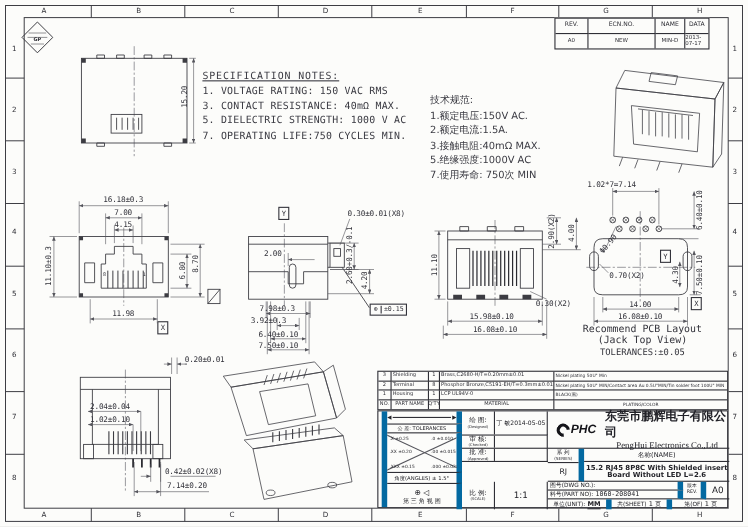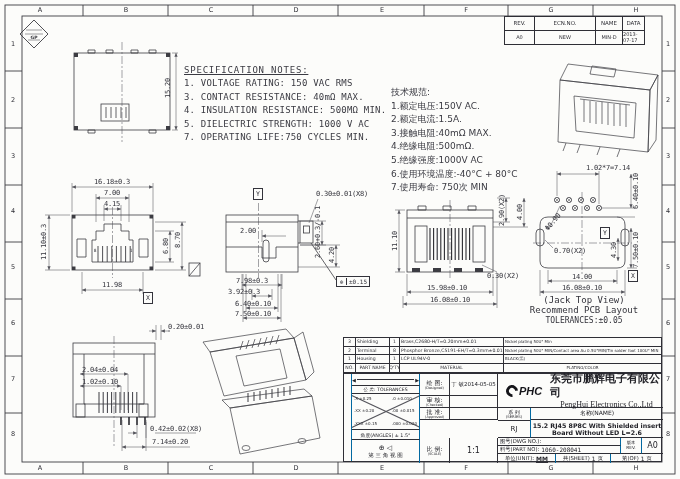--- a/index.html
+++ b/index.html
@@ -44,21 +44,21 @@
       font:4.6px "DejaVu Sans",sans-serif;background:#fcfcfa;}
   .mt>div{display:flex;align-items:center;border-right:1px solid #2f2f36;border-bottom:1px solid #2f2f36;
           padding:0 1px;white-space:nowrap;overflow:hidden;}
   .mt>div:nth-child(5n){border-right:none;font-size:4px;}
   .mt>div:nth-child(n+16){border-bottom:none;justify-content:center;}
   .mt .c{justify-content:center;}
   
   .tb{position:absolute;left:343px;top:373px;width:319px;height:89px;border:1px solid #2f2f36;
       font-family:"DejaVu Sans","Liberation Sans",sans-serif;background:#fcfcfa;color:#222228;}
   .tb .abs{position:absolute;}
-  .br{border-right:1px solid #0369a1;} .bb{border-bottom:1px solid #2f2f36;} .bt{border-top:1px solid #2f2f36;}
+  .br{border-right:5px solid #0369a1;} .bb{border-bottom:1px solid #2f2f36;} .bt{border-top:1px solid #2f2f36;}
   .cc{display:flex;align-items:center;justify-content:center;}
   .lblrow{position:absolute;left:76px;width:78px;display:flex;border-right:1px solid #2f2f36;}
   .lblrow .lw{width:30px;border-right:1px solid #2f2f36;display:flex;flex-direction:column;
               align-items:center;justify-content:center;line-height:1;}
   .lblrow .lw .b{font-size:6px;} .lblrow .lw .s{font-size:3.8px;transform:scale(0.9);}
   .lblrow .vv{flex:1;display:flex;align-items:center;justify-content:center;font-size:5.5px;}
   .cres{width:12px;height:12px;border:3px solid #15151a;border-radius:50%;border-right-color:transparent;
         transform:rotate(40deg);display:inline-block;}
   .diag{position:absolute;left:-5px;top:17px;width:78px;height:0;border-top:0.7px solid #55555c;}
 </style>
@@ -274,33 +274,30 @@
     <div>A0</div>
     <div>NEW</div>
     <div>MIN-D</div>
     <div>2013-07-17</div>
   </div>
 
   <div class="notes">
     <div class="ttl">SPECIFICATION NOTES:</div>
     <div>1. VOLTAGE RATING: 150 VAC RMS</div>
     <div>3. CONTACT RESISTANCE: 40mΩ MAX.</div>
-    <div>4. INSULATION RESISTANCE: 500MΩ MIN.</div>
     <div>5. DIELECTRIC STRENGTH: 1000 V AC</div>
     <div>7. OPERATING LIFE:750 CYCLES MIN.</div>
   </div>
 
   <div class="cnnotes">
     <div>技术规范:</div>
     <div>1.额定电压:150V AC.</div>
     <div>2.额定电流:1.5A.</div>
     <div>3.接触电阻:40mΩ MAX.</div>
-    <div>4.绝缘电阻:500mΩ.</div>
     <div>5.绝缘强度:1000V AC</div>
-    <div>6.使用环境温度:-40°C + 80°C</div>
     <div>7.使用寿命: 750次 MIN</div>
   </div>
 
   <span class="lb rot" style="left:168px;top:88px">15.20</span>
   <span class="lb" style="left:112px;top:182px">16.18±0.3</span>
   <span class="lb" style="left:112px;top:193px">7.00</span>
   <span class="lb" style="left:112px;top:204px">4.15</span>
   <span class="lb rot" style="left:44px;top:242px">11.10±0.3</span>
   <span class="lb rot" style="left:166px;top:246px">6.80</span>
   <span class="lb rot" style="left:178px;top:240px">8.70</span>
@@ -314,21 +311,21 @@
   <span class="lb" style="left:252px;top:281px">7.98±0.3</span>
   <span class="lb" style="left:244px;top:292px">3.92±0.3</span>
   <span class="lb" style="left:253px;top:304px">6.40±0.10</span>
   <span class="lb" style="left:253px;top:314px">7.50±0.10</span>
   <span class="lb rot" style="left:395px;top:241px">11.10</span>
   <span class="lb rot" style="left:502px;top:210px">2.90(X2)</span>
   <span class="lb rot" style="left:520px;top:212px">4.00</span>
   <span class="lb" style="left:503px;top:276px">0.30(X2)</span>
   <span class="lb" style="left:447px;top:288px">15.98±0.10</span>
   <span class="lb" style="left:450px;top:300px">16.08±0.10</span>
-  <span class="lb" style="left:608px;top:168px">1.02*7=7.14</span>
+  <span class="lb" style="left:556px;top:168px">1.02*7=7.14</span>
   <span class="lb rot" style="left:636px;top:191px">6.40±0.10</span>
   <span class="lb r45" style="left:553px;top:222px">Φ0.90</span>
   <span class="lb" style="left:570px;top:251px">0.70(X2)</span>
   <span class="lb rot" style="left:614px;top:250px">4.30</span>
   <span class="lb rot" style="left:636px;top:250px">7.50±0.10</span>
   <span class="lb" style="left:582px;top:277px">14.00</span>
   <span class="lb" style="left:582px;top:288px">16.08±0.10</span>
   <span class="lb" style="left:186px;top:327px">0.20±0.01</span>
   <span class="lb" style="left:100px;top:370px">2.04±0.04</span>
   <span class="lb" style="left:100px;top:382px">1.02±0.10</span>
@@ -338,22 +335,22 @@
   <span class="symbox" style="left:143px;top:292px">X</span>
   <span class="symbox" style="left:253px;top:188px">Y</span>
   <span class="symbox" style="left:600px;top:227px">Y</span>
   <span class="symbox" style="left:628px;top:270px">X</span>
   <span class="flag">
     <span class="fs">⊕</span>
     <span class="fv">±0.15</span>
   </span>
 
   <div class="pcbcap">
+    <div>Recommend PCB Layout</div>
     <div>(Jack Top View)</div>
-    <div>Recommend PCB Layout</div>
     <div class="c3">TOLERANCES:±0.05</div>
   </div>
 
   <div class="mt">
     <div class="c">3</div>
     <div>Shielding</div>
     <div class="c">1</div>
     <div>Brass,C2680-H/T=0.20mm±0.01</div>
     <div>Nickel plating 50U" Min</div>
     <div class="c">2</div>

